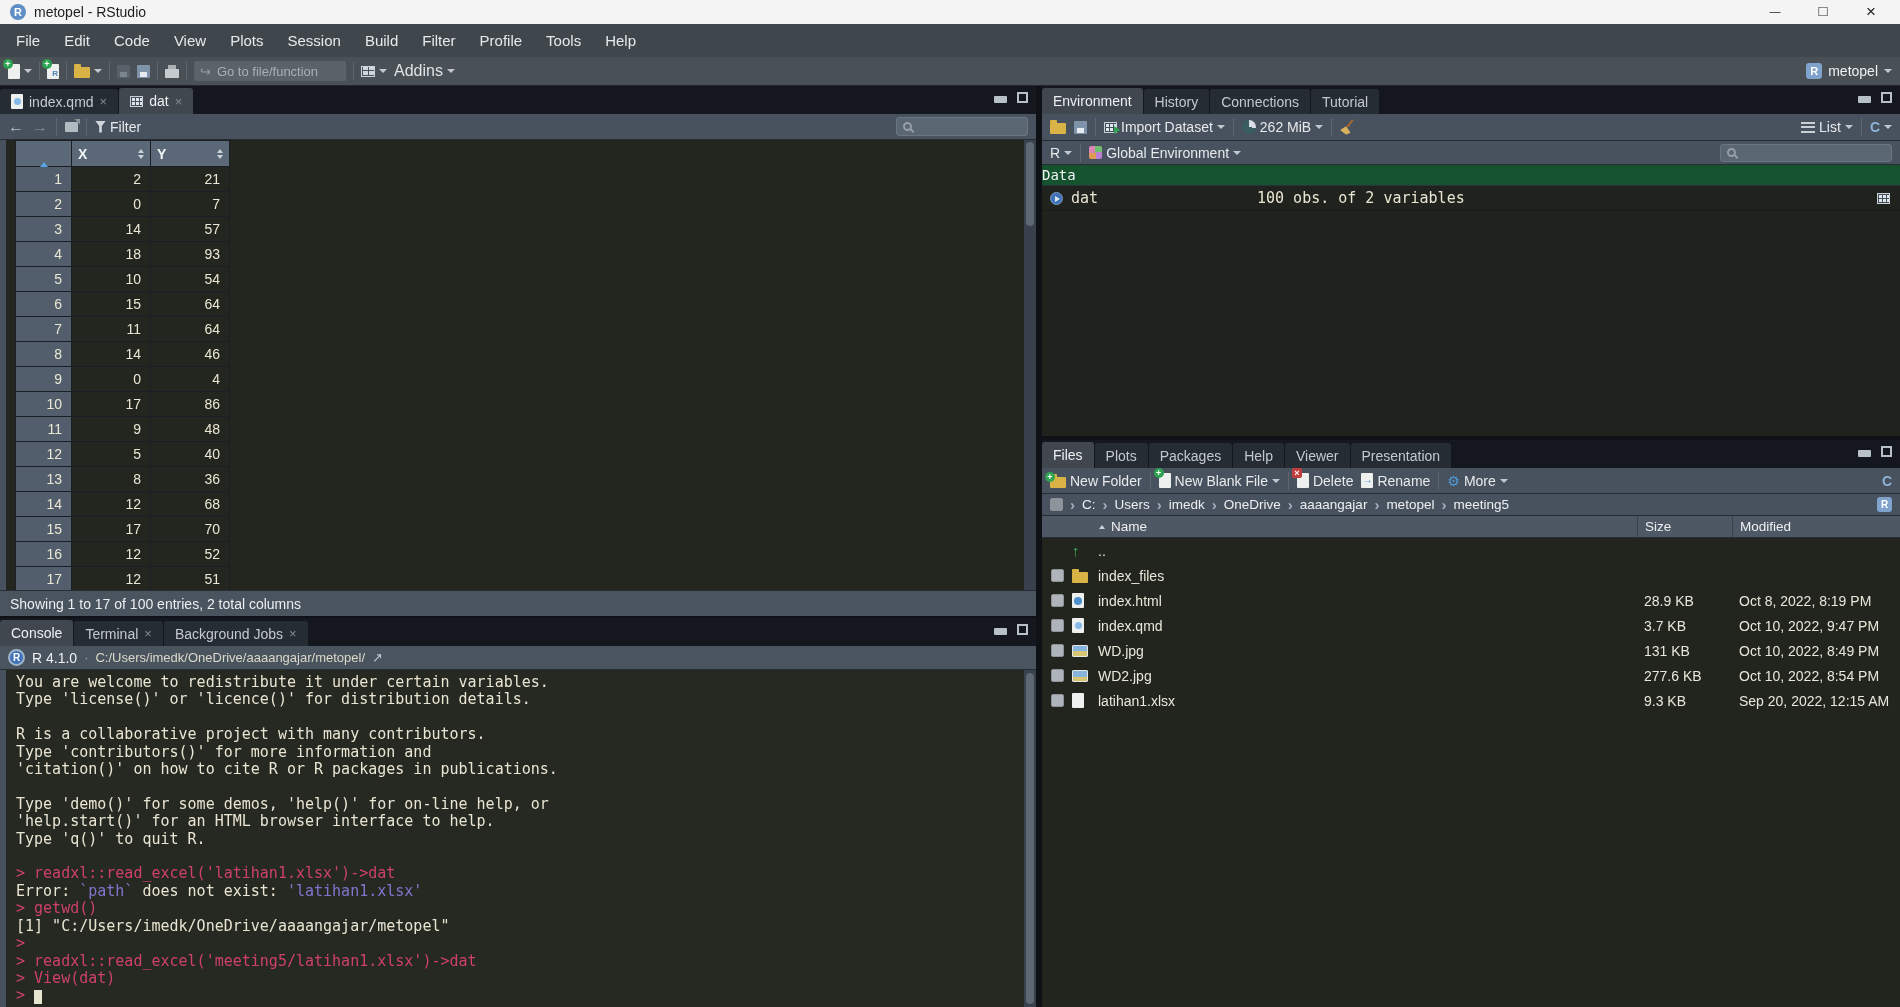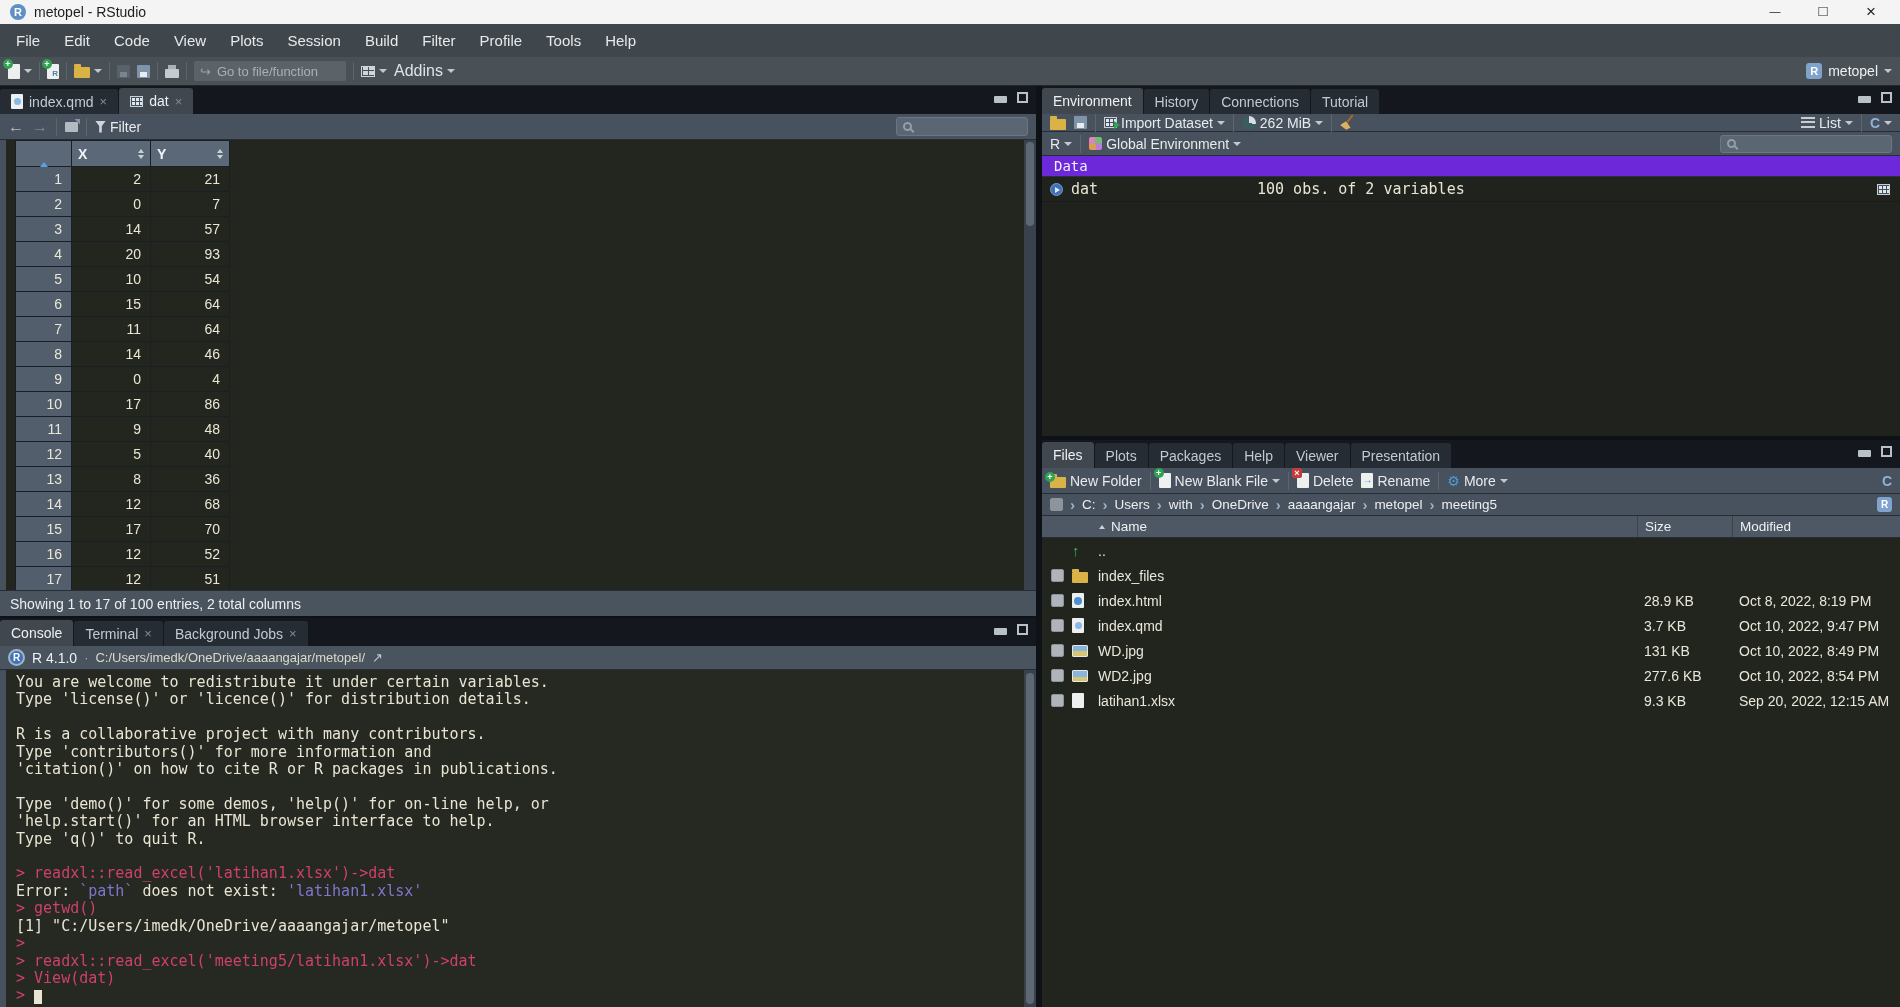--- a/index.html
+++ b/index.html
@@ -122,21 +122,21 @@
   .cline{white-space:pre}
   .seg-out{color:#e9e5d3}
   .seg-cmd{color:#ce4169}
   .seg-pur{color:#7d76cd}
   .cursor{display:inline-block;width:8px;height:14px;background:#e9e5d3;vertical-align:text-bottom}
   .console-body .vscroll{background:#39424c}
 
   
   .env-pane{height:350px;display:flex;flex-direction:column;background:#20231d;flex:0 0 auto}
   .env-scope{height:24px;background:#47525e;border-bottom:1px solid #262d35;display:flex;align-items:center;gap:8px;padding:0 8px;color:#e8eaec;font-size:14px;flex:0 0 auto}
-  .env-data-header{height:21px;background:#6d28d9;border-bottom:1px solid #2a313a;color:#f0f2f4;font-family:"DejaVu Sans Mono",monospace;font-size:14px;display:flex;align-items:center;padding-left:12px;flex:0 0 auto}
+  .env-data-header{height:21px;background:#14532d;border-bottom:1px solid #2a313a;color:#f0f2f4;font-family:"DejaVu Sans Mono",monospace;font-size:14px;display:flex;align-items:center;padding-left:0;flex:0 0 auto}
   .env-row{height:25px;display:flex;align-items:center;gap:8px;padding:0 10px 0 8px;font-family:"DejaVu Sans Mono",monospace;font-size:15px;color:#e9e5d3;border-bottom:1px solid #181b16}
   .env-name{width:178px}
   .env-rest{flex:1;background:#20231d}
 
   
   .files-pane{flex:1;display:flex;flex-direction:column;background:#22251e;min-height:0}
   .crumbbar{height:22px;background:#47525e;border-bottom:1px solid #262d35;display:flex;align-items:center;gap:7px;padding:0 8px;color:#edeff1;font-size:13.5px;flex:0 0 auto}
   .chev{color:#9fb0c0;font-size:15px;font-weight:bold;line-height:1}
   .checkbox{width:13px;height:13px;background:#aeb4ba;border-radius:2px;border:1px solid #8d9399}
   .files-header{height:22px;background:#4d5864;border-bottom:1px solid #262d35;display:flex;align-items:stretch;color:#eef0f2;font-size:13.5px;flex:0 0 auto}
@@ -299,21 +299,21 @@
                   <td class="val">0</td>
                   <td class="val">7</td>
                 </tr>
                 <tr>
                   <td class="rownum">3</td>
                   <td class="val">14</td>
                   <td class="val">57</td>
                 </tr>
                 <tr>
                   <td class="rownum">4</td>
-                  <td class="val">20</td>
+                  <td class="val">18</td>
                   <td class="val">93</td>
                 </tr>
                 <tr>
                   <td class="rownum">5</td>
                   <td class="val">10</td>
                   <td class="val">54</td>
                 </tr>
                 <tr>
                   <td class="rownum">6</td>
                   <td class="val">15</td>
@@ -459,21 +459,21 @@
               </div>
               <div class="tab">
                 <span>Tutorial</span>
               </div>
             </div>
           <div class="pane-controls">
             <span class="pc-min"></span>
             <span class="pc-max"></span>
           </div>
         </div>
-        <div class="ptool" style="height:18px">
+        <div class="ptool" style="height:27px">
           <span class="ic ic-folder"></span>
           <span class="ic ic-floppy"></span>
           <span class="sep"></span>
           <span class="tbtn">
             <span class="ic ic-grid import"></span>
             <span>Import Dataset</span>
             <span class="caret"></span>
           </span>
           <span class="sep"></span>
           <span class="tbtn">
@@ -581,21 +581,21 @@
           </span>
         </div>
         <div class="crumbbar">
           <span class="checkbox" style="background:#8d959c"></span>
           <span id="crumbs" style="display:flex;align-items:center;gap:7px">
               <span class="chev">›</span>
               <span>C:</span>
               <span class="chev">›</span>
               <span>Users</span>
               <span class="chev">›</span>
-              <span>with</span>
+              <span>imedk</span>
               <span class="chev">›</span>
               <span>OneDrive</span>
               <span class="chev">›</span>
               <span>aaaangajar</span>
               <span class="chev">›</span>
               <span>metopel</span>
               <span class="chev">›</span>
               <span>meeting5</span>
             </span>
           <span class="ic ic-rsquare" style="margin-left:auto;width:15px;height:15px;line-height:15px;font-size:10px">R</span>

